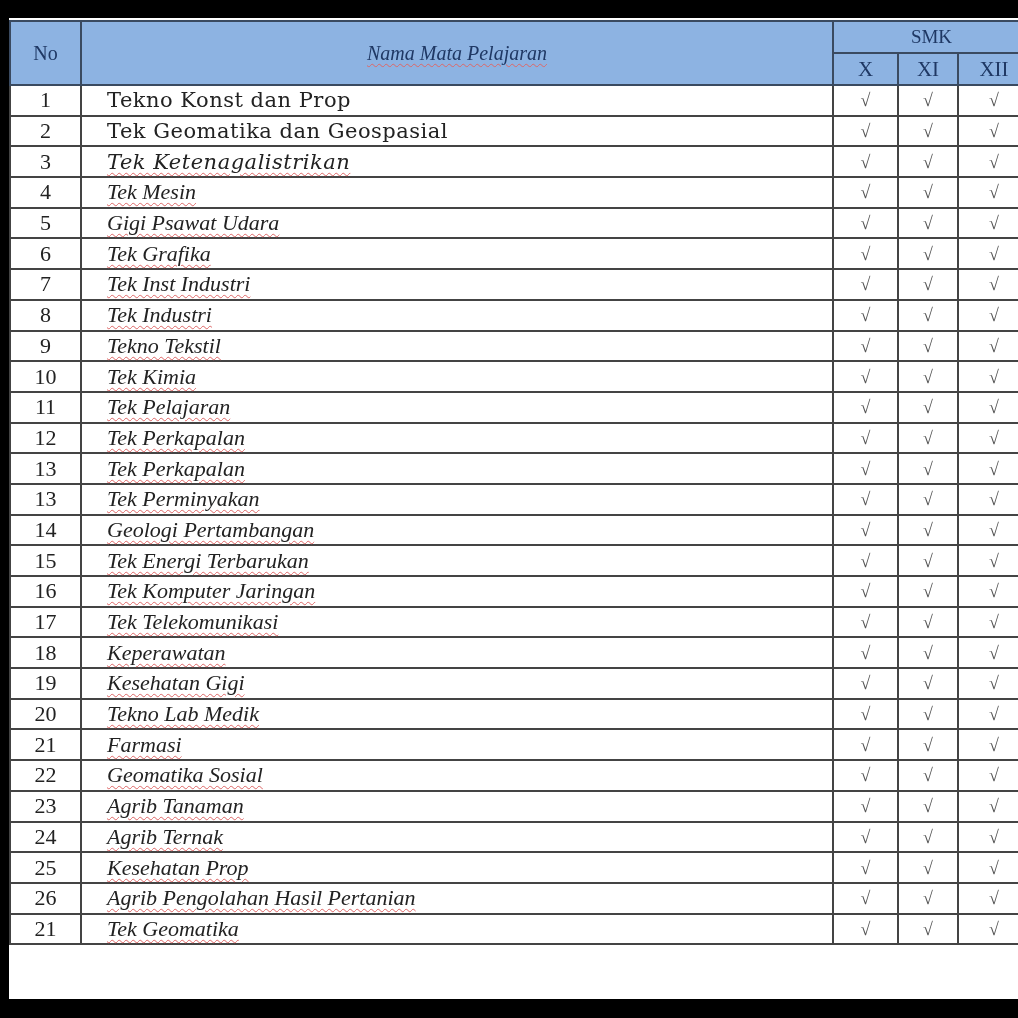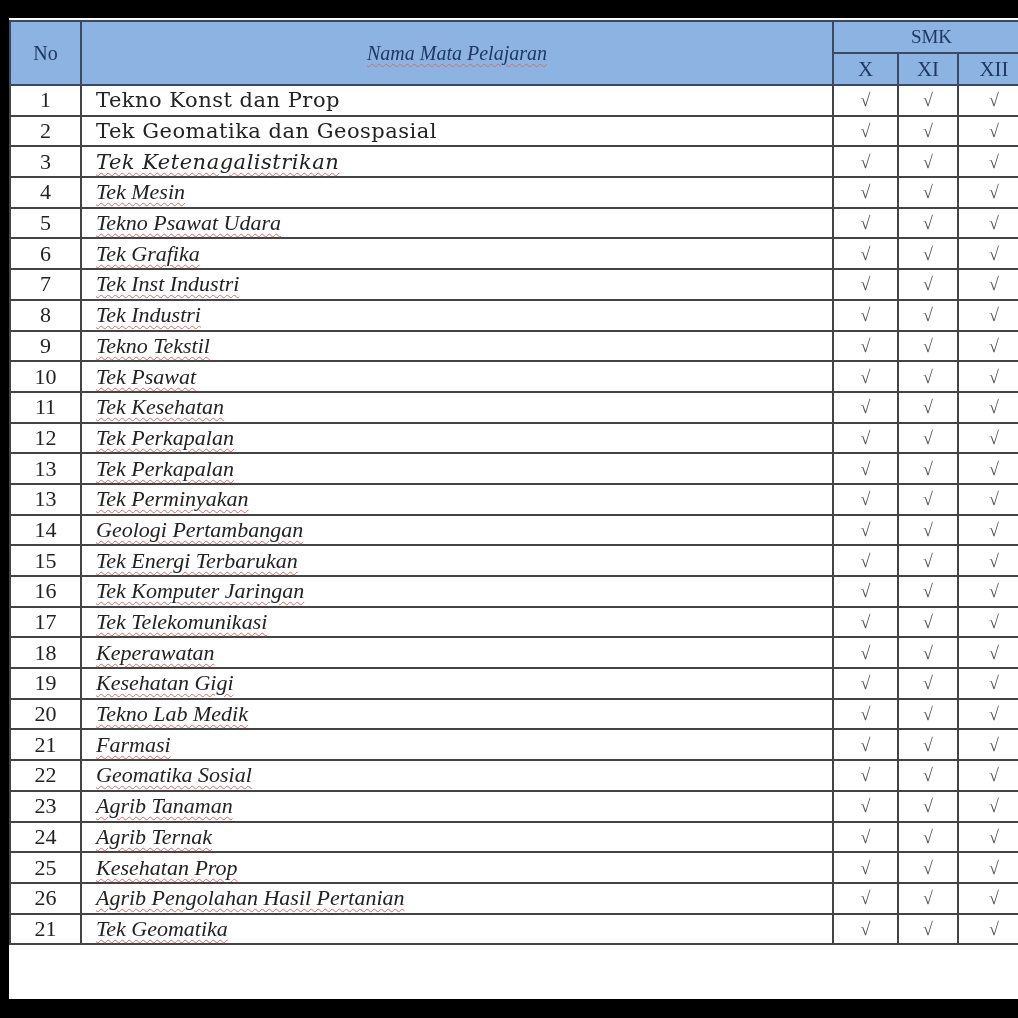--- a/index.html
+++ b/index.html
@@ -12,21 +12,21 @@
   col.c-name { width:752px; }
   col.c-x { width:65px; }
   col.c-xi { width:60px; }
   col.c-xii { width:72px; }
   th { background:#8db3e2; color:#1f3864; font-weight:normal; border:2px solid #3a4a60; font-size:20px; padding:0; }
   th.h-no { height:62px; }
   th.h-smk { height:29px; font-size:19px; }
   th.h-sub { height:29px; font-size:21px; }
   td { border:2px solid #444; height:28.7px; padding:0; font-size:22px; color:#222; line-height:28px; }
   td.no { text-align:center; }
-  td.name { padding-left:14px; white-space:nowrap; }
+  td.name { padding-left:25px; white-space:nowrap; }
   td.name.mono { font-family:"DejaVu Serif",serif; font-size:21px; letter-spacing:0.5px; }
   td.chk { text-align:center; color:#555; font-size:18px; }
   .sq { text-decoration: underline wavy #d66; text-underline-offset:3px; text-decoration-thickness:1px;font-style:italic; }
 </style>
 </head>
 <body>
 
 <div class="topbar"></div>
 
 <div class="sheet">
@@ -74,21 +74,21 @@
         </tr>
         <tr>
           <td class="no">4</td>
           <td class="name"><span class="sq">Tek Mesin</span></td>
           <td class="chk"><span>√</span></td>
           <td class="chk"><span>√</span></td>
           <td class="chk"><span>√</span></td>
         </tr>
         <tr>
           <td class="no">5</td>
-          <td class="name"><span class="sq">Tekno Psawat Udara</span></td>
+          <td class="name"><span class="sq">Gigi Psawat Udara</span></td>
           <td class="chk"><span>√</span></td>
           <td class="chk"><span>√</span></td>
           <td class="chk"><span>√</span></td>
         </tr>
         <tr>
           <td class="no">6</td>
           <td class="name"><span class="sq">Tek Grafika</span></td>
           <td class="chk"><span>√</span></td>
           <td class="chk"><span>√</span></td>
           <td class="chk"><span>√</span></td>
@@ -109,28 +109,28 @@
         </tr>
         <tr>
           <td class="no">9</td>
           <td class="name"><span class="sq">Tekno Tekstil</span></td>
           <td class="chk"><span>√</span></td>
           <td class="chk"><span>√</span></td>
           <td class="chk"><span>√</span></td>
         </tr>
         <tr>
           <td class="no">10</td>
-          <td class="name"><span class="sq">Tek Psawat</span></td>
+          <td class="name"><span class="sq">Tek Kimia</span></td>
           <td class="chk"><span>√</span></td>
           <td class="chk"><span>√</span></td>
           <td class="chk"><span>√</span></td>
         </tr>
         <tr>
           <td class="no">11</td>
-          <td class="name"><span class="sq">Tek Kesehatan</span></td>
+          <td class="name"><span class="sq">Tek Pelajaran</span></td>
           <td class="chk"><span>√</span></td>
           <td class="chk"><span>√</span></td>
           <td class="chk"><span>√</span></td>
         </tr>
         <tr>
           <td class="no">12</td>
           <td class="name"><span class="sq">Tek Perkapalan</span></td>
           <td class="chk"><span>√</span></td>
           <td class="chk"><span>√</span></td>
           <td class="chk"><span>√</span></td>

